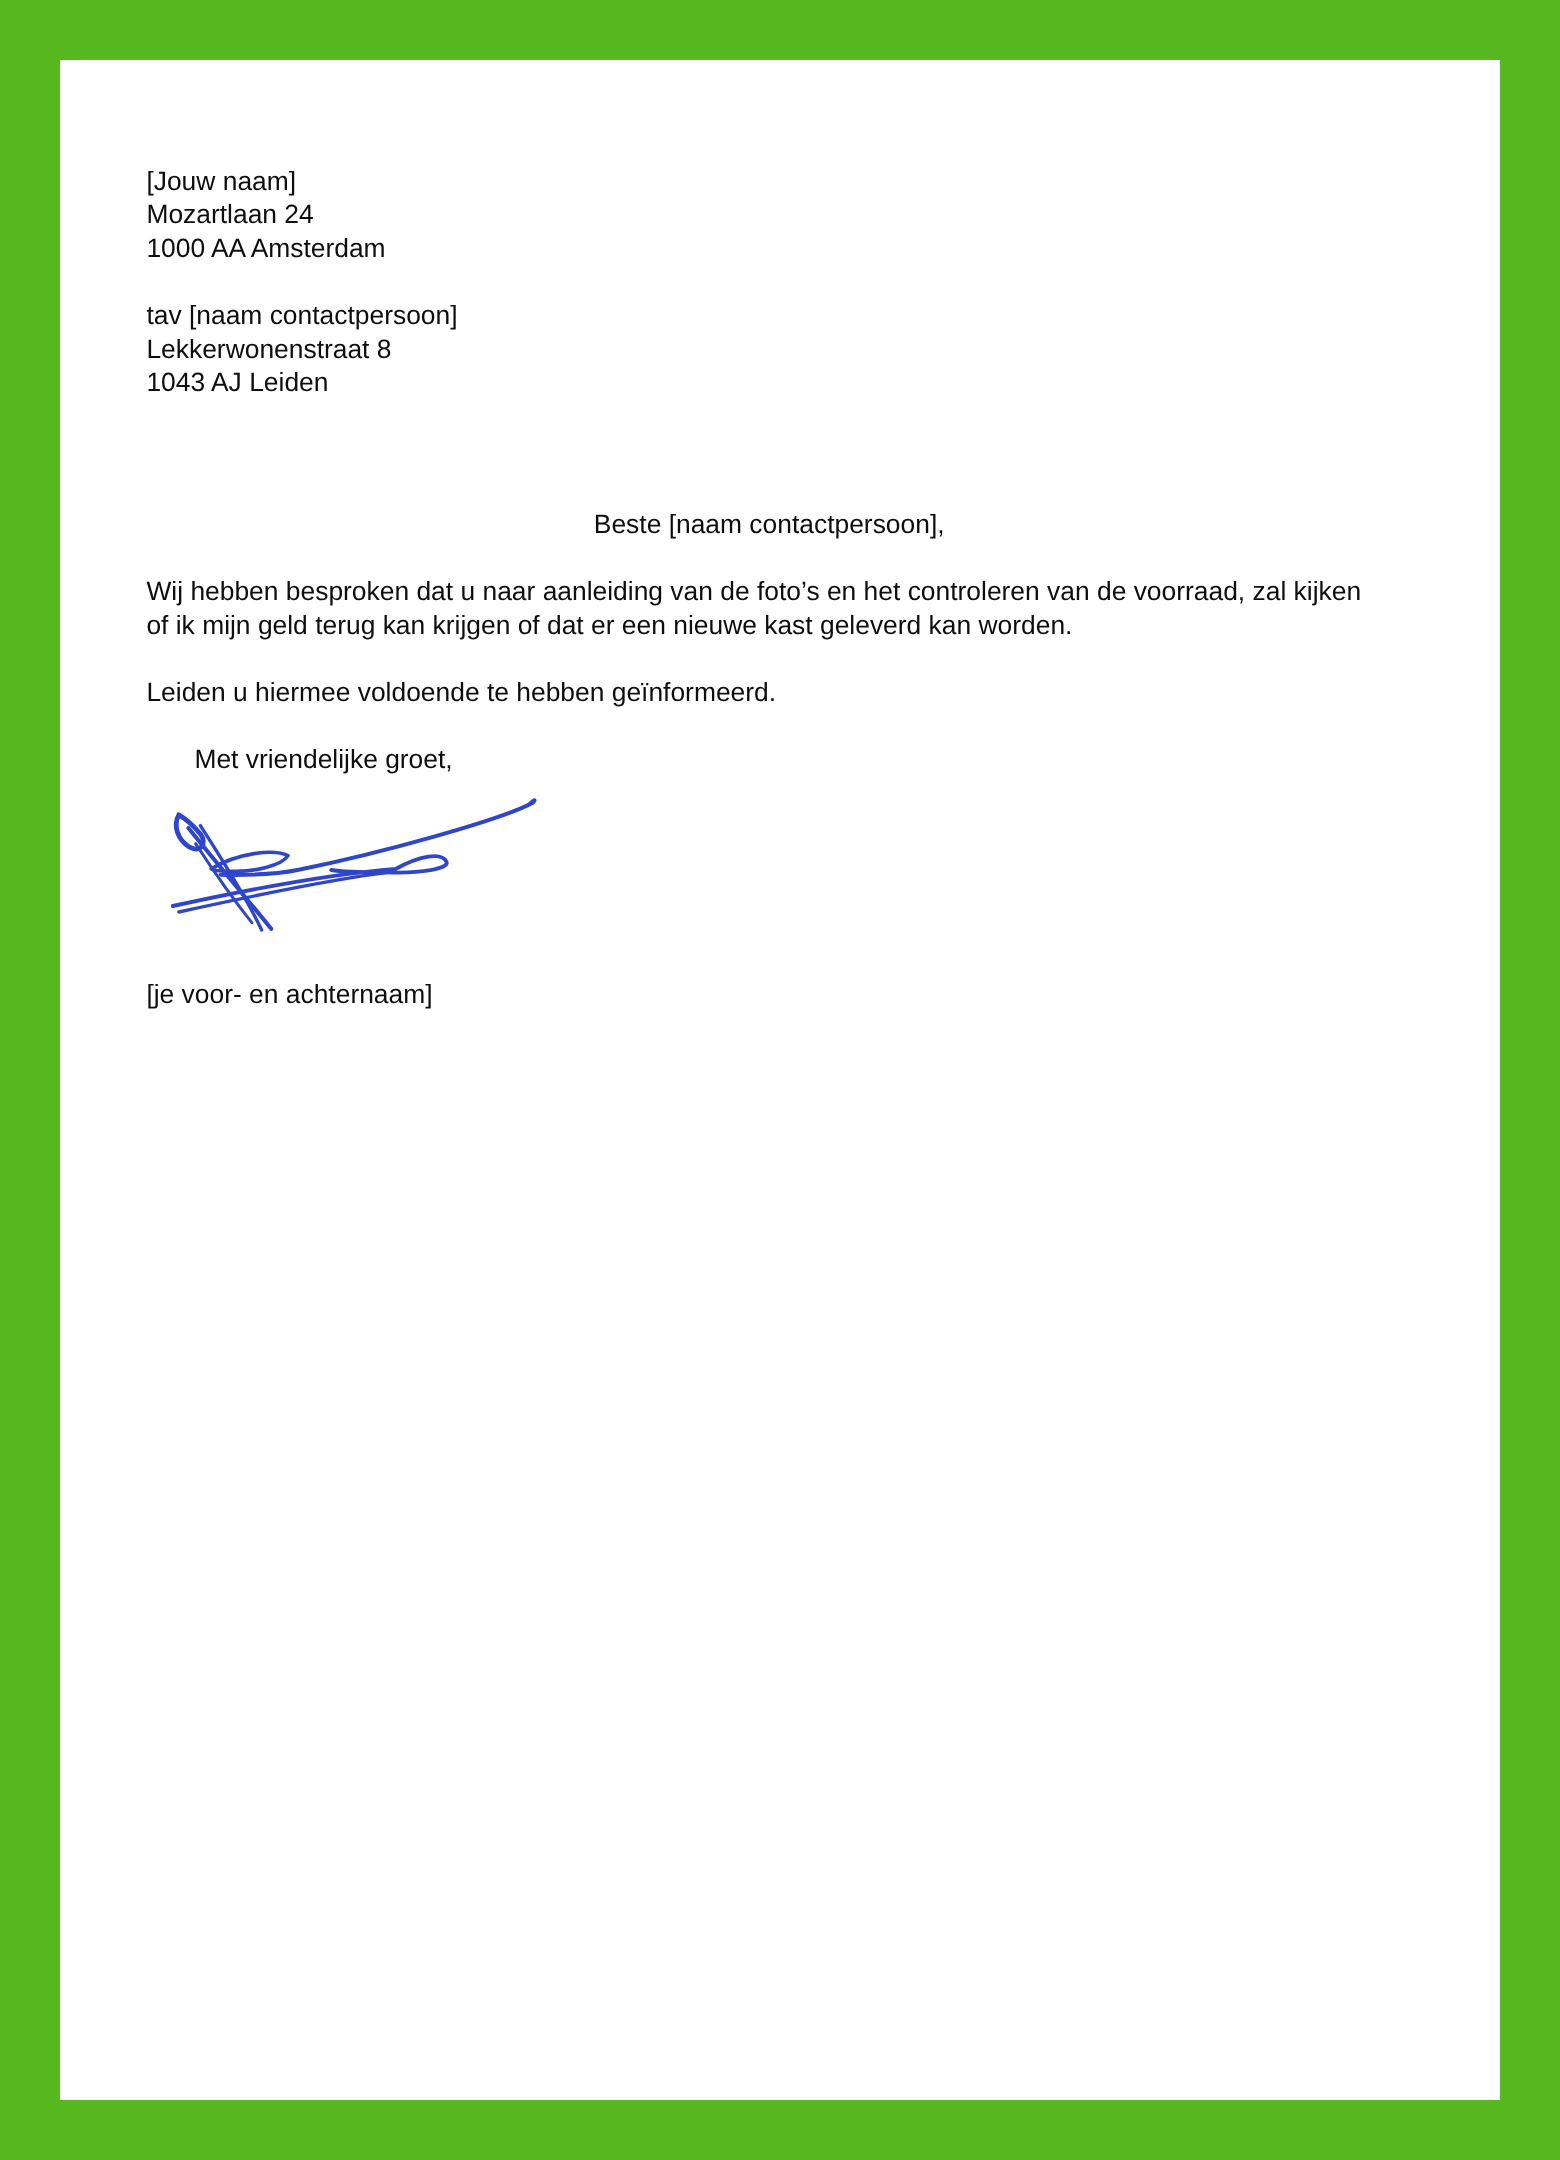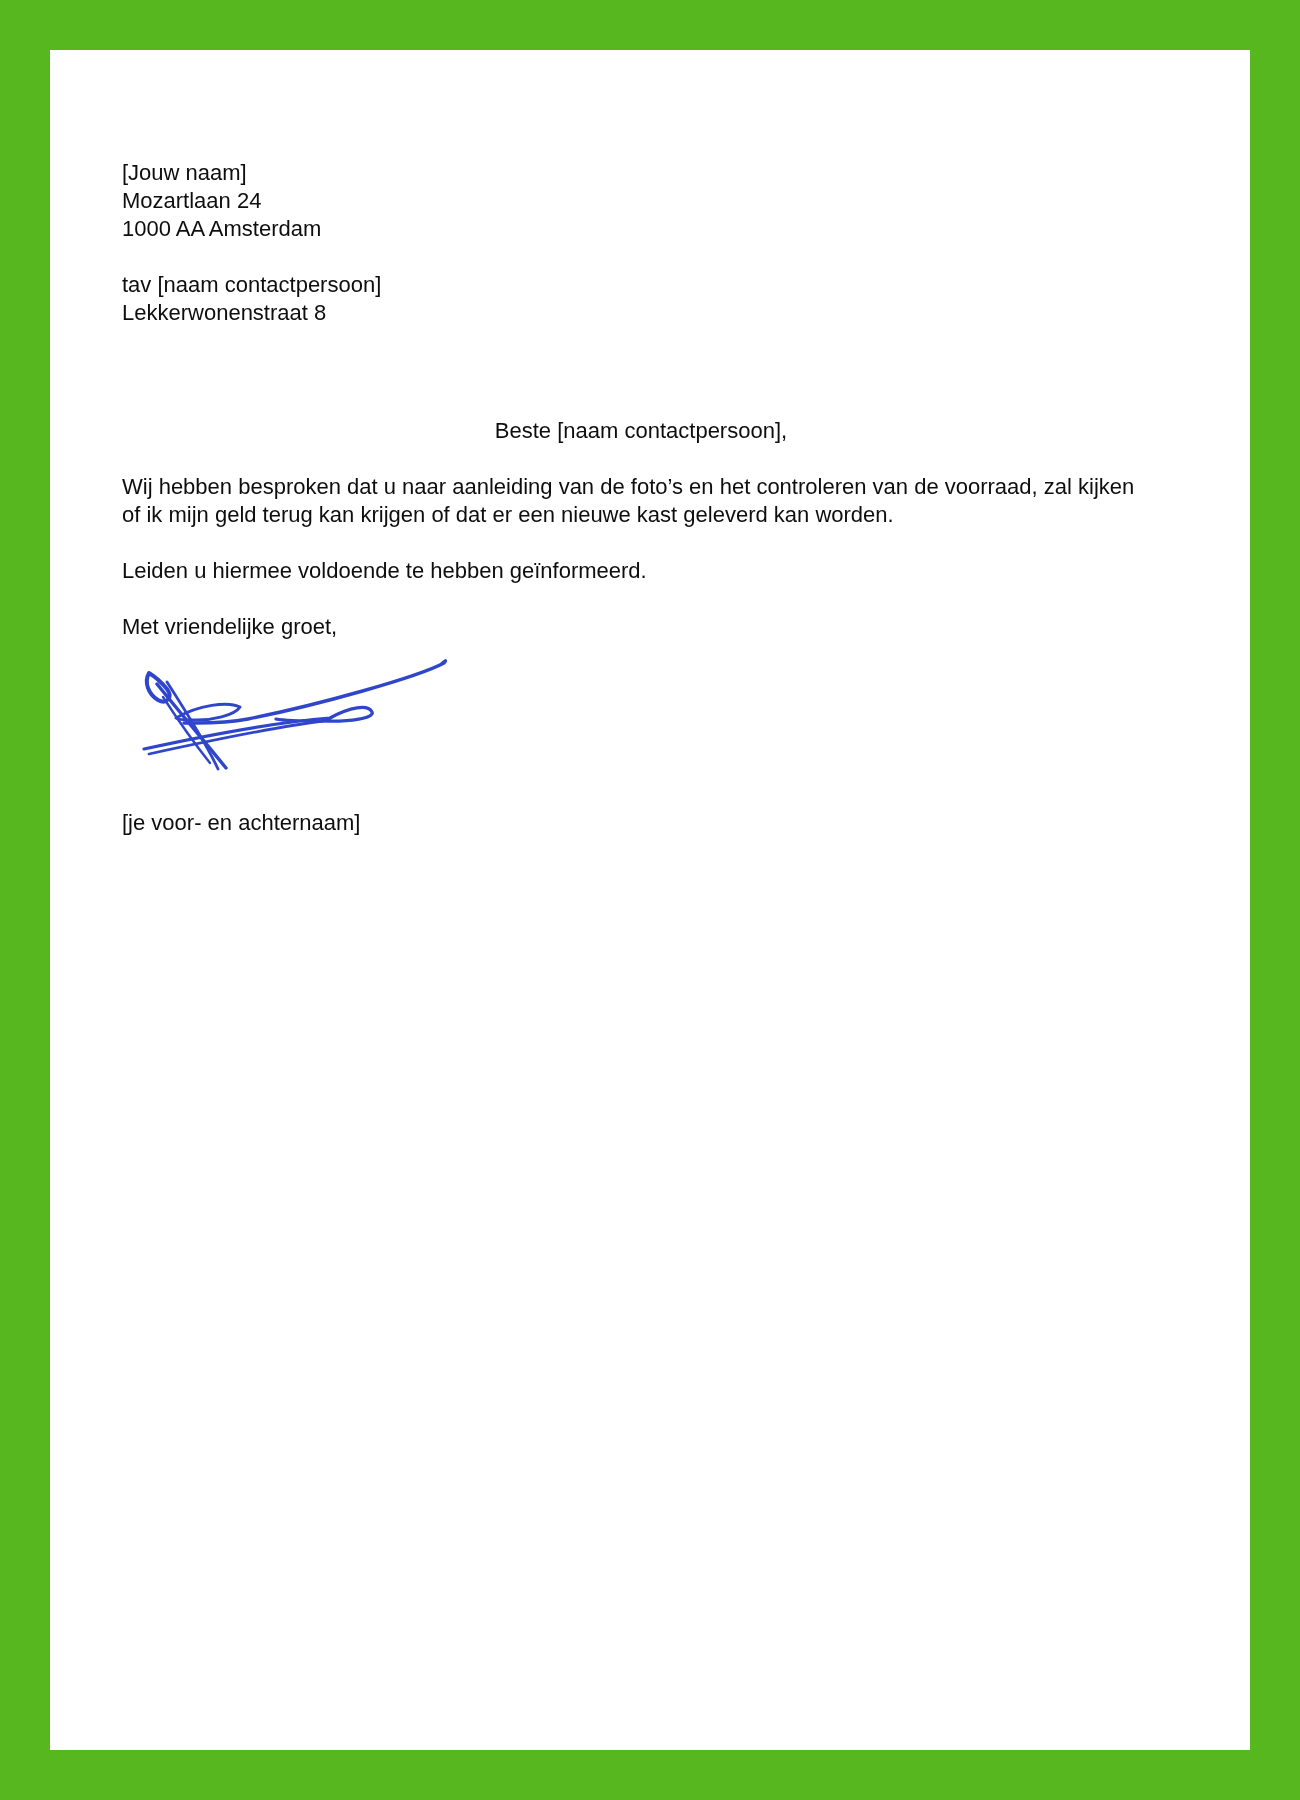--- a/index.html
+++ b/index.html
@@ -20,21 +20,21 @@
     height: 1800px;
   }
   .page {
     position: absolute;
     left: 50px;
     top: 50px;
     width: 1200px;
     height: 1700px;
     background: #ffffff;
     box-sizing: border-box;
-    padding: 109px 90px 0 72px;
+    padding: 87px 90px 0 72px;
     color: #0e0e0e;
     font-size: 22px;
     line-height: 28px;
   }
   .address-block div {
     white-space: nowrap;
   }
   .recipient-block {
     margin-top: 28px;
   }
@@ -44,20 +44,21 @@
   .salutation {
     margin-top: 90px;
     text-align: center;
   }
   p.para {
     margin: 28px 0 0 0;
     max-width: 1015px;
   }
   .closing {
     margin-top: 28px;
+    margin-left: 40px;
   }
   .signature {
     margin-top: 14px;
     margin-left: -4px;
     width: 332px;
     height: 118px;
   }
   .signature svg {
     display: block;
     width: 332px;
@@ -75,20 +76,21 @@
 
     <div class="address-block sender-block">
       <div>[Jouw naam]</div>
       <div>Mozartlaan 24</div>
       <div>1000 AA Amsterdam</div>
     </div>
 
     <div class="address-block recipient-block">
       <div>tav [naam contactpersoon]</div>
       <div>Lekkerwonenstraat 8</div>
+      <div>1043 AJ Leiden</div>
     </div>
 
 
     <div class="salutation">Beste [naam contactpersoon],</div>
 
     <p class="para">Wij hebben besproken dat u naar aanleiding van de foto’s en het controleren van de voorraad, zal kijken of ik mijn geld terug kan krijgen of dat er een nieuwe kast geleverd kan worden.</p>
     <p class="para">Leiden u hiermee voldoende te hebben geïnformeerd.</p>
 
     <div class="closing">Met vriendelijke groet,</div>
 

